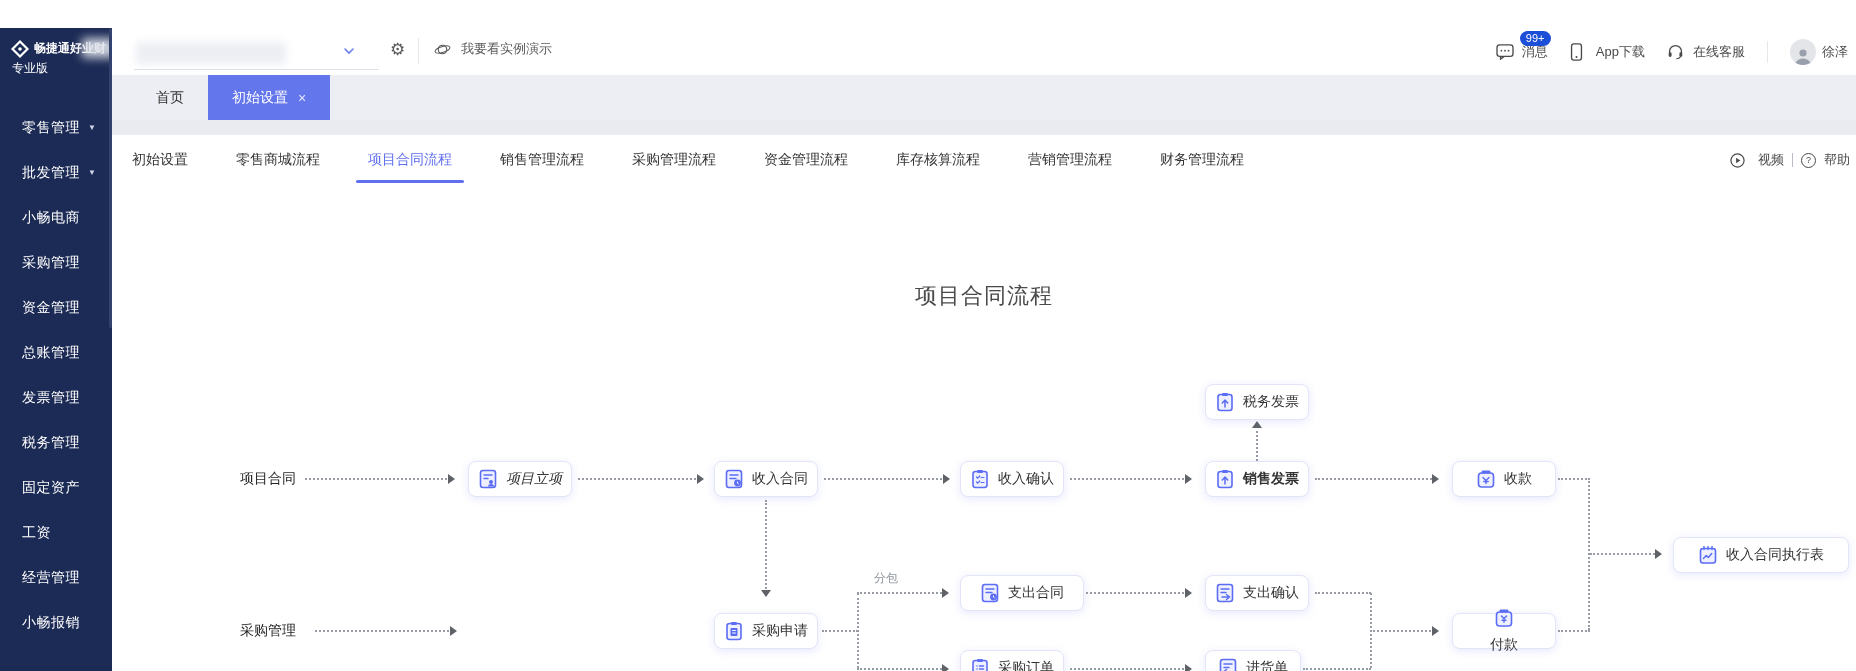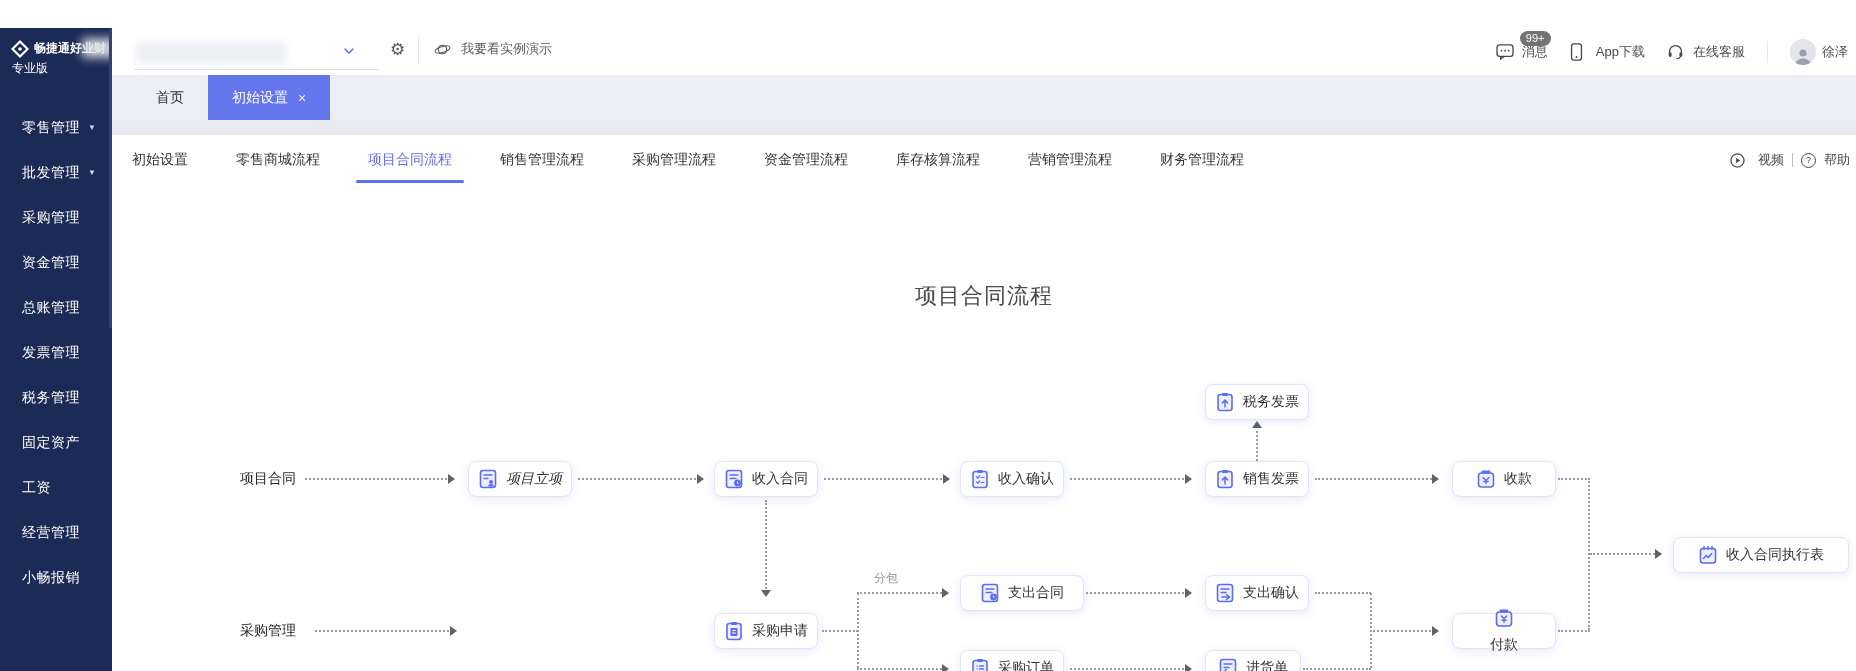--- a/index.html
+++ b/index.html
@@ -23,21 +23,21 @@
   .header { position:absolute; left:112px; top:28px; width:1744px; height:47px; background:#fff; }
   .org { position:absolute; left:22px; top:8px; width:245px; height:34px; border-bottom:1px solid #dfe1e8; }
   .org-blur { position:absolute; left:2px; top:6px; width:150px; height:22px; background:#eceef3; filter:blur(4px); }
   .org-caret { position:absolute; left:208px; top:8px; color:#6b7cf0; font-size:12px; }
   .hicon { color:#595959; font-size:16px; cursor:pointer; }
   .gear { position:absolute; left:278px; top:11px; font-size:17px; }
   .hdivider { position:absolute; left:306px; top:10px; width:1px; height:26px; background:#e7e8ee; }
   .demo { position:absolute; left:322px; top:12px; display:flex; align-items:center; gap:7px; font-size:13px; color:#595959; cursor:pointer;text-align:right; }
   .hright { position:absolute; right:8px; top:0; height:47px; display:flex; align-items:center; gap:22px; font-size:13px; color:#4a4a4a; }
   .hitem { display:flex; align-items:center; gap:6px; cursor:pointer; position:relative; }
-  .badge { position:absolute; top:-12px; left:24px; background:#737373; color:#fff; font-size:11px; line-height:15px; padding:0 6px; border-radius:8px; white-space:nowrap; }
+  .badge { position:absolute; top:-12px; left:24px; background:#1d4ed8; color:#fff; font-size:11px; line-height:15px; padding:0 6px; border-radius:8px; white-space:nowrap; }
   .vbar { width:1px; height:22px; background:#e7e8ee; }
   .avatar { width:26px; height:26px; border-radius:50%; background:#e3e5e9; display:flex; align-items:flex-end; justify-content:center; overflow:hidden; }
   .uname { white-space:nowrap; }
 
   
   .tabstrip { position:absolute; left:112px; top:75px; width:1744px; height:45px; background:#edeef4; display:flex; align-items:stretch; padding-left:20px; }
   .wtab { display:flex; align-items:center; justify-content:center; font-size:14px; color:#333; padding:0 24px; cursor:pointer; }
   .wtab.active { background:#6476eb; color:#fff; gap:10px; }
   .wtab .close { font-size:14px; color:#e4e8ff; }
 
@@ -87,20 +87,23 @@
     <div class="brand-blur"></div>
   </div>
   <div class="nav">
     <div class="nav-item">
         <span>零售管理</span>
         <span class="caret">▼</span>
       </div>
     <div class="nav-item">
         <span>批发管理</span>
         <span class="caret">▼</span>
+      </div>
+    <div class="nav-item">
+        <span>小畅电商</span>
       </div>
     <div class="nav-item">
         <span>采购管理</span>
       </div>
     <div class="nav-item">
         <span>资金管理</span>
       </div>
     <div class="nav-item">
         <span>总账管理</span>
       </div>
@@ -317,21 +320,21 @@
     <div class="node" style="left:848px; top:276px; width:104px;">
       <span class="nicon">
           <svg width="20" height="20" viewBox="0 0 20 20">
             <rect x="3" y="2.5" width="14" height="16" rx="2.5" fill="#eef0ff" stroke="#5b6cf5" stroke-width="1.6"></rect>
             <rect x="7" y="1" width="6" height="3" rx="1.2" fill="#5b6cf5"></rect>
             <path d="M6.5 8 l1.2 1.2 2-2.2 M11 8.5 h3 M6.5 13 l1.2 1.2 2-2.2 M11 13.5 h3" stroke="#5b6cf5" stroke-width="1.2" fill="none" stroke-linecap="round"></path>
           </svg>
         </span>
       <span>收入确认</span>
     </div>
-    <div class="node" style="left:1093px; top:276px; width:104px;">
+    <div class="node" style="left:1093px; top:276px; width:104px;font-weight:bold;">
       <span class="nicon">
           <svg width="20" height="20" viewBox="0 0 20 20">
             <rect x="3" y="2.5" width="14" height="16" rx="2.5" fill="#eef0ff" stroke="#5b6cf5" stroke-width="1.6"></rect>
             <rect x="7" y="1" width="6" height="3" rx="1.2" fill="#5b6cf5"></rect>
             <path d="M10 15 V8.5 M7.3 11 L10 8 l2.7 3" fill="none" stroke="#5b6cf5" stroke-width="1.5" stroke-linecap="round"></path>
           </svg>
         </span>
       <span>销售发票</span>
     </div>
     <div class="node" style="left:1340px; top:276px; width:104px;">

